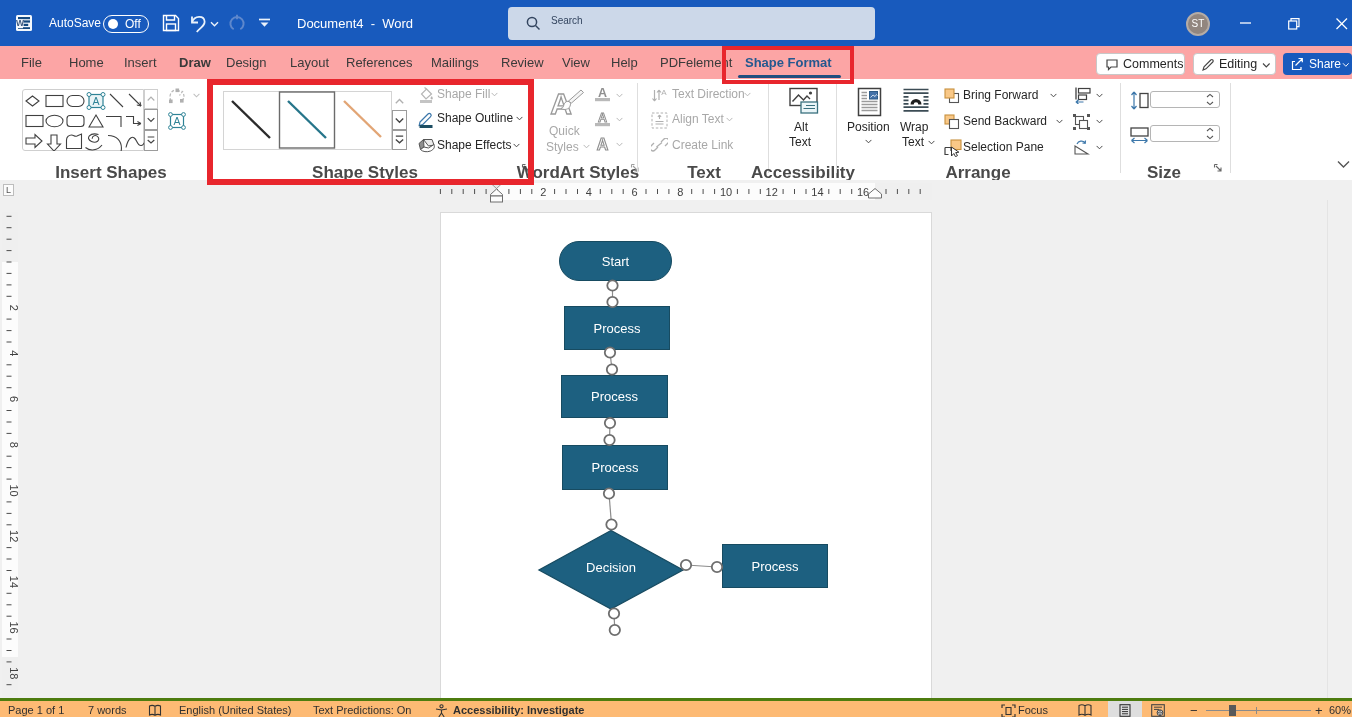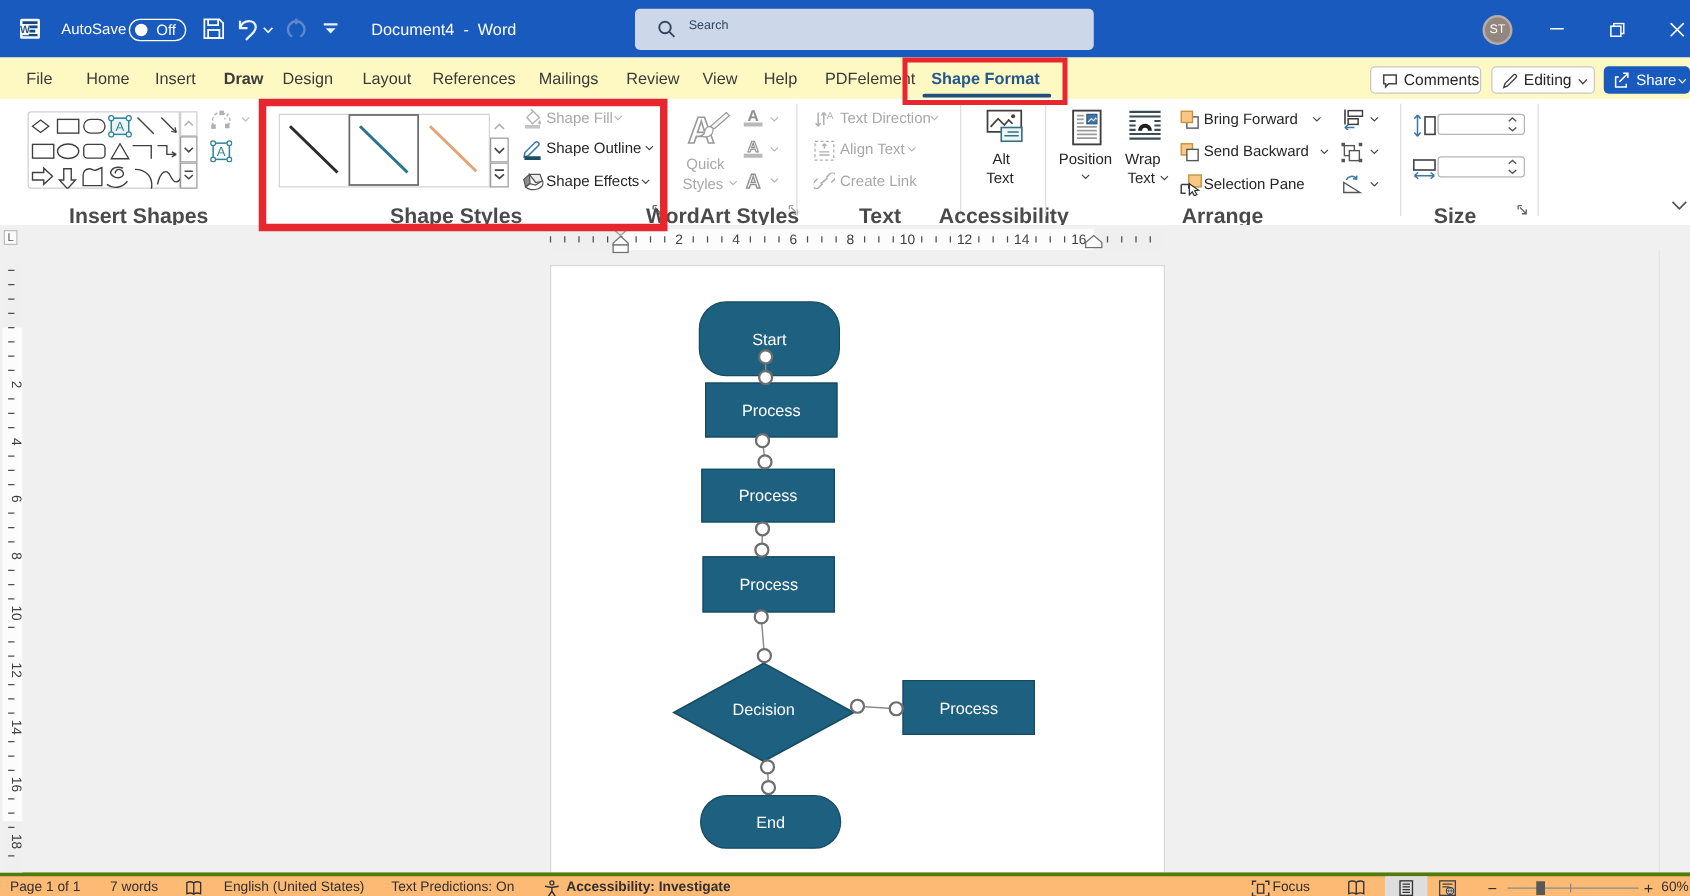--- a/index.html
+++ b/index.html
@@ -3,21 +3,21 @@
 <meta charset="utf-8">
 <style>
   * { margin:0; padding:0; box-sizing:border-box; }
   html,body { width:1352px; height:717px; overflow:hidden; font-family:"Liberation Sans", sans-serif; }
   #app { position:relative; width:1352px; height:717px; background:#f0f0f0; }
   .abs { position:absolute; }
 
   #titlebar { position:absolute; left:0; top:0; width:1352px; height:46px; background:#185abd; color:#fff; }
   .tb-txt { position:absolute; color:#fff; font-size:13px; white-space:nowrap; }
 
-  #tabrow { position:absolute; left:0; top:46px; width:1352px; height:33px; background:#fef9c3;text-align:right; }
+  #tabrow { position:absolute; left:0; top:46px; width:1352px; height:33px; background:#fca5a5;text-align:right; }
   .tab { position:absolute; top:0; height:33px; line-height:34px; font-size:13px; color:#3a3a3a; white-space:nowrap; }
   .tab.active { color:#24588f; font-weight:bold; }
 
   #ribbon { position:absolute; left:0; top:79px; width:1352px; height:102px; background:#ffffff; border-bottom:1px solid #d2d2d2; }
   .grplabel { position:absolute; top:84px; font-size:17px; color:#4a4a4a; white-space:nowrap; transform:translateX(-50%);font-weight:bold; }
   .gdiv { position:absolute; top:4px; width:1px; height:90px; background:#dedede; }
   .rbtxt { position:absolute; font-size:12px; color:#262626; white-space:nowrap; }
   .gray { color:#a8a8a8 !important; }
   .chev { position:absolute; width:7px; height:7px; }
   .launcher { position:absolute; width:10px; height:10px; }
@@ -498,26 +498,25 @@
       <text x="12.5" y="427.6" font-size="11" fill="#3f3f3f" text-anchor="middle" font-family="Liberation Sans" transform="rotate(90 12.5 427.6)" dominant-baseline="middle">16</text>
       <text x="12.5" y="473.3" font-size="11" fill="#3f3f3f" text-anchor="middle" font-family="Liberation Sans" transform="rotate(90 12.5 473.3)" dominant-baseline="middle">18</text>
     </svg>
   </div>
 
   <div id="docarea">
     <div id="page"></div>
     <div class="abs" style="left:1327px; top:0; width:1px; height:498px; background:#e4e4e4;"></div>
   </div>
 
-  <div class="shape" style="left:559px; top:241px; width:113px; height:60px; border-radius:22px;">Start</div>
+  <div class="shape" style="left:559px; top:241px; width:113px; height:40px; border-radius:22px;">Start</div>
   <div class="shape" style="left:564px; top:306px; width:106px; height:44px;">Process</div>
   <div class="shape" style="left:561px; top:375px; width:107px; height:43px;">Process</div>
   <div class="shape" style="left:562px; top:445px; width:106px; height:45px;">Process</div>
   <div class="shape" style="left:722px; top:544px; width:106px; height:44px;">Process</div>
-  <div class="shape" style="left:560px; top:636px; width:113px; height:43px; border-radius:22px;">End</div>
 
   <svg class="abs" style="left:440px; top:200px; z-index:6;" width="500" height="498" viewBox="0 0 500 498">
     <polygon points="171,330.5 99,370 171,409 243,370" fill="#1d6080" stroke="#174b61" stroke-width="1.3"></polygon>
     <g stroke="#8c8c8c" stroke-width="1.2" fill="none">
       <line x1="172.5" y1="85.5" x2="172.5" y2="102"></line>
       <line x1="170" y1="152.5" x2="172" y2="169.5"></line>
       <line x1="170" y1="223" x2="169.5" y2="240"></line>
       <line x1="169" y1="293.5" x2="171.5" y2="324.5"></line>
       <line x1="174" y1="413.5" x2="174.8" y2="430"></line>
       <line x1="246" y1="365" x2="277" y2="367"></line>

